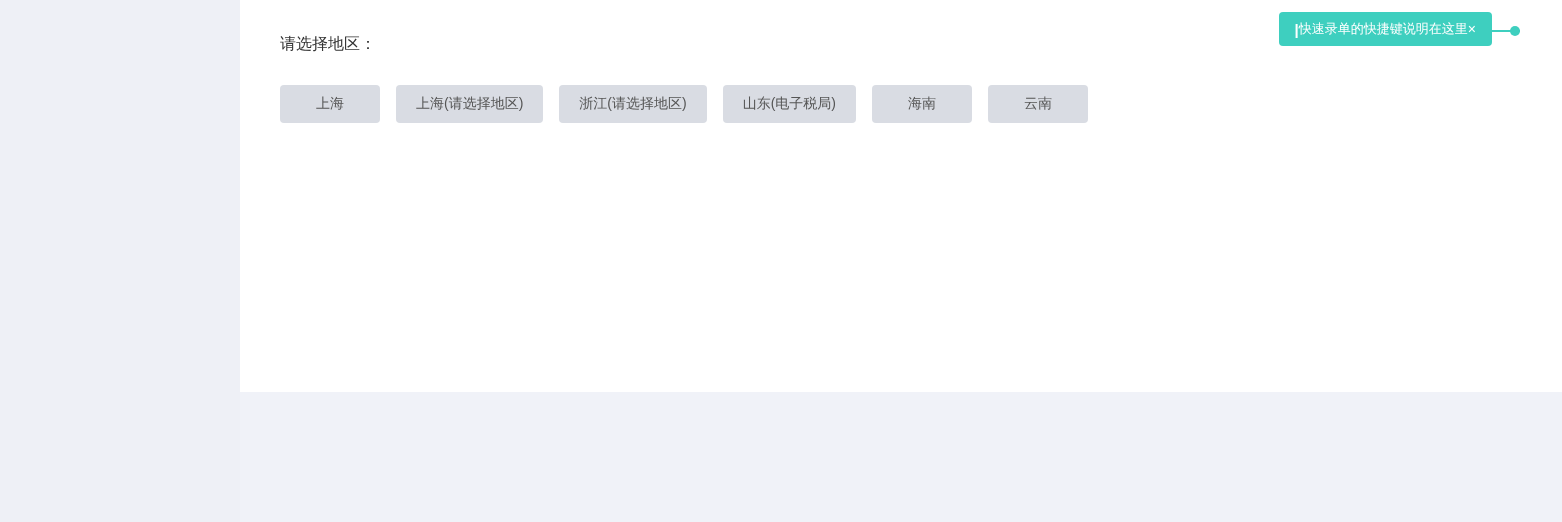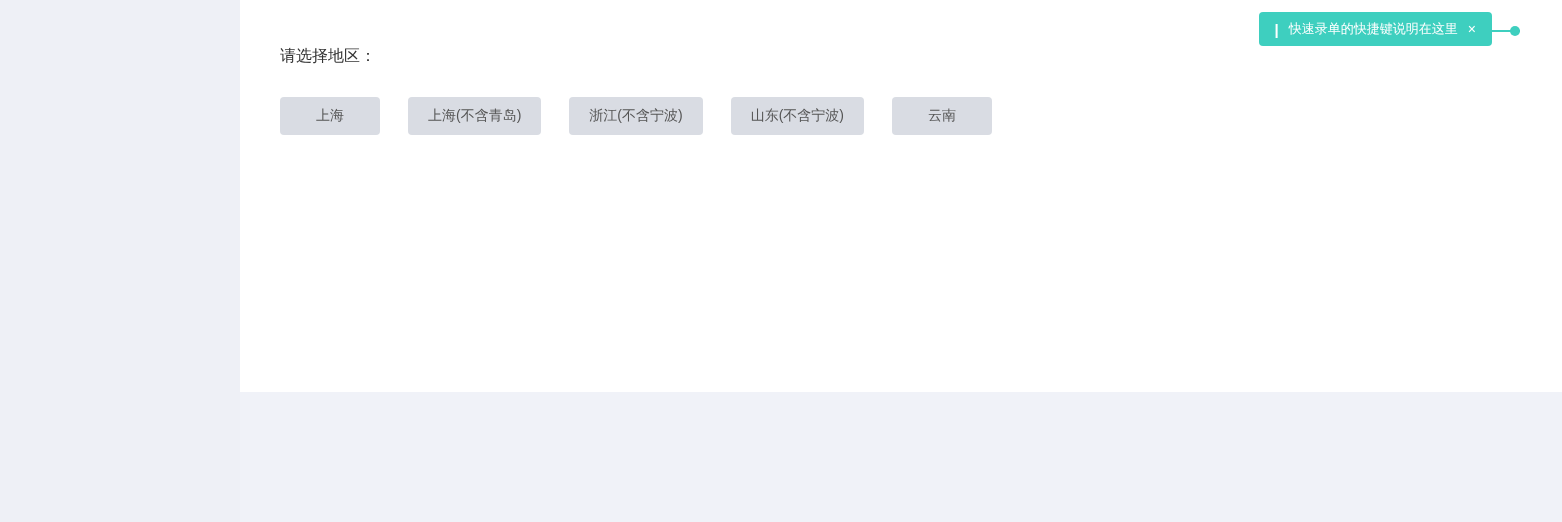--- a/index.html
+++ b/index.html
@@ -26,34 +26,34 @@
       background: #eef0f6;
     }
 
     .main-content {
       position: absolute;
       left: 240px;
       top: 0;
       right: 0;
       height: 392px;
       background: #ffffff;
-      padding: 46px 40px;
+      padding: 34px 40px;
     }
 
     .page-title {
       font-size: 16px;
       color: #333;
       margin-bottom: 30px;
       font-weight: normal;
     }
 
     .region-buttons {
       display: flex;
       flex-wrap: wrap;
-      gap: 28px;
+      gap: 16px;
     }
 
     .region-btn {
       background: #d9dce3;
       border: none;
       border-radius: 4px;
       padding: 10px 20px;
       font-size: 14px;
       color: #555;
       cursor: pointer;
@@ -67,21 +67,20 @@
       position: absolute;
       top: 12px;
       right: 70px;
       background: #3ecfbf;
       color: white;
       padding: 8px 16px;
       border-radius: 4px;
       font-size: 13px;
       display: flex;
       align-items: center;
-      gap: 10px;
       white-space: nowrap;
     }
 
     .tooltip-banner::before {
       content: '|';
       font-weight: bold;
       font-size: 15px;
     }
 
     .tooltip-close {
@@ -116,24 +115,25 @@
 <body>
 
 <div class="left-sidebar"></div>
 
 <div class="main-content">
   <div class="page-title">请选择地区：</div>
 
   <div class="region-buttons">
 
     <button class="region-btn">上海</button>
-    <button class="region-btn">上海(不含青岛)</button>
-    <button class="region-btn">浙江(不含宁波)</button>
+    <button class="region-btn">上海(请选择地区)</button>
+    <button class="region-btn">浙江(请选择地区)</button>
 
-    <button class="region-btn">山东(不含宁波)</button>
+    <button class="region-btn">山东(电子税局)</button>
+    <button class="region-btn">海南</button>
     <button class="region-btn">云南</button>
   </div>
 </div>
 
 <div class="tooltip-banner">
   <span>快速录单的快捷键说明在这里</span>
   <button class="tooltip-close">×</button>
 </div>
 
 <div class="tooltip-line"></div>

